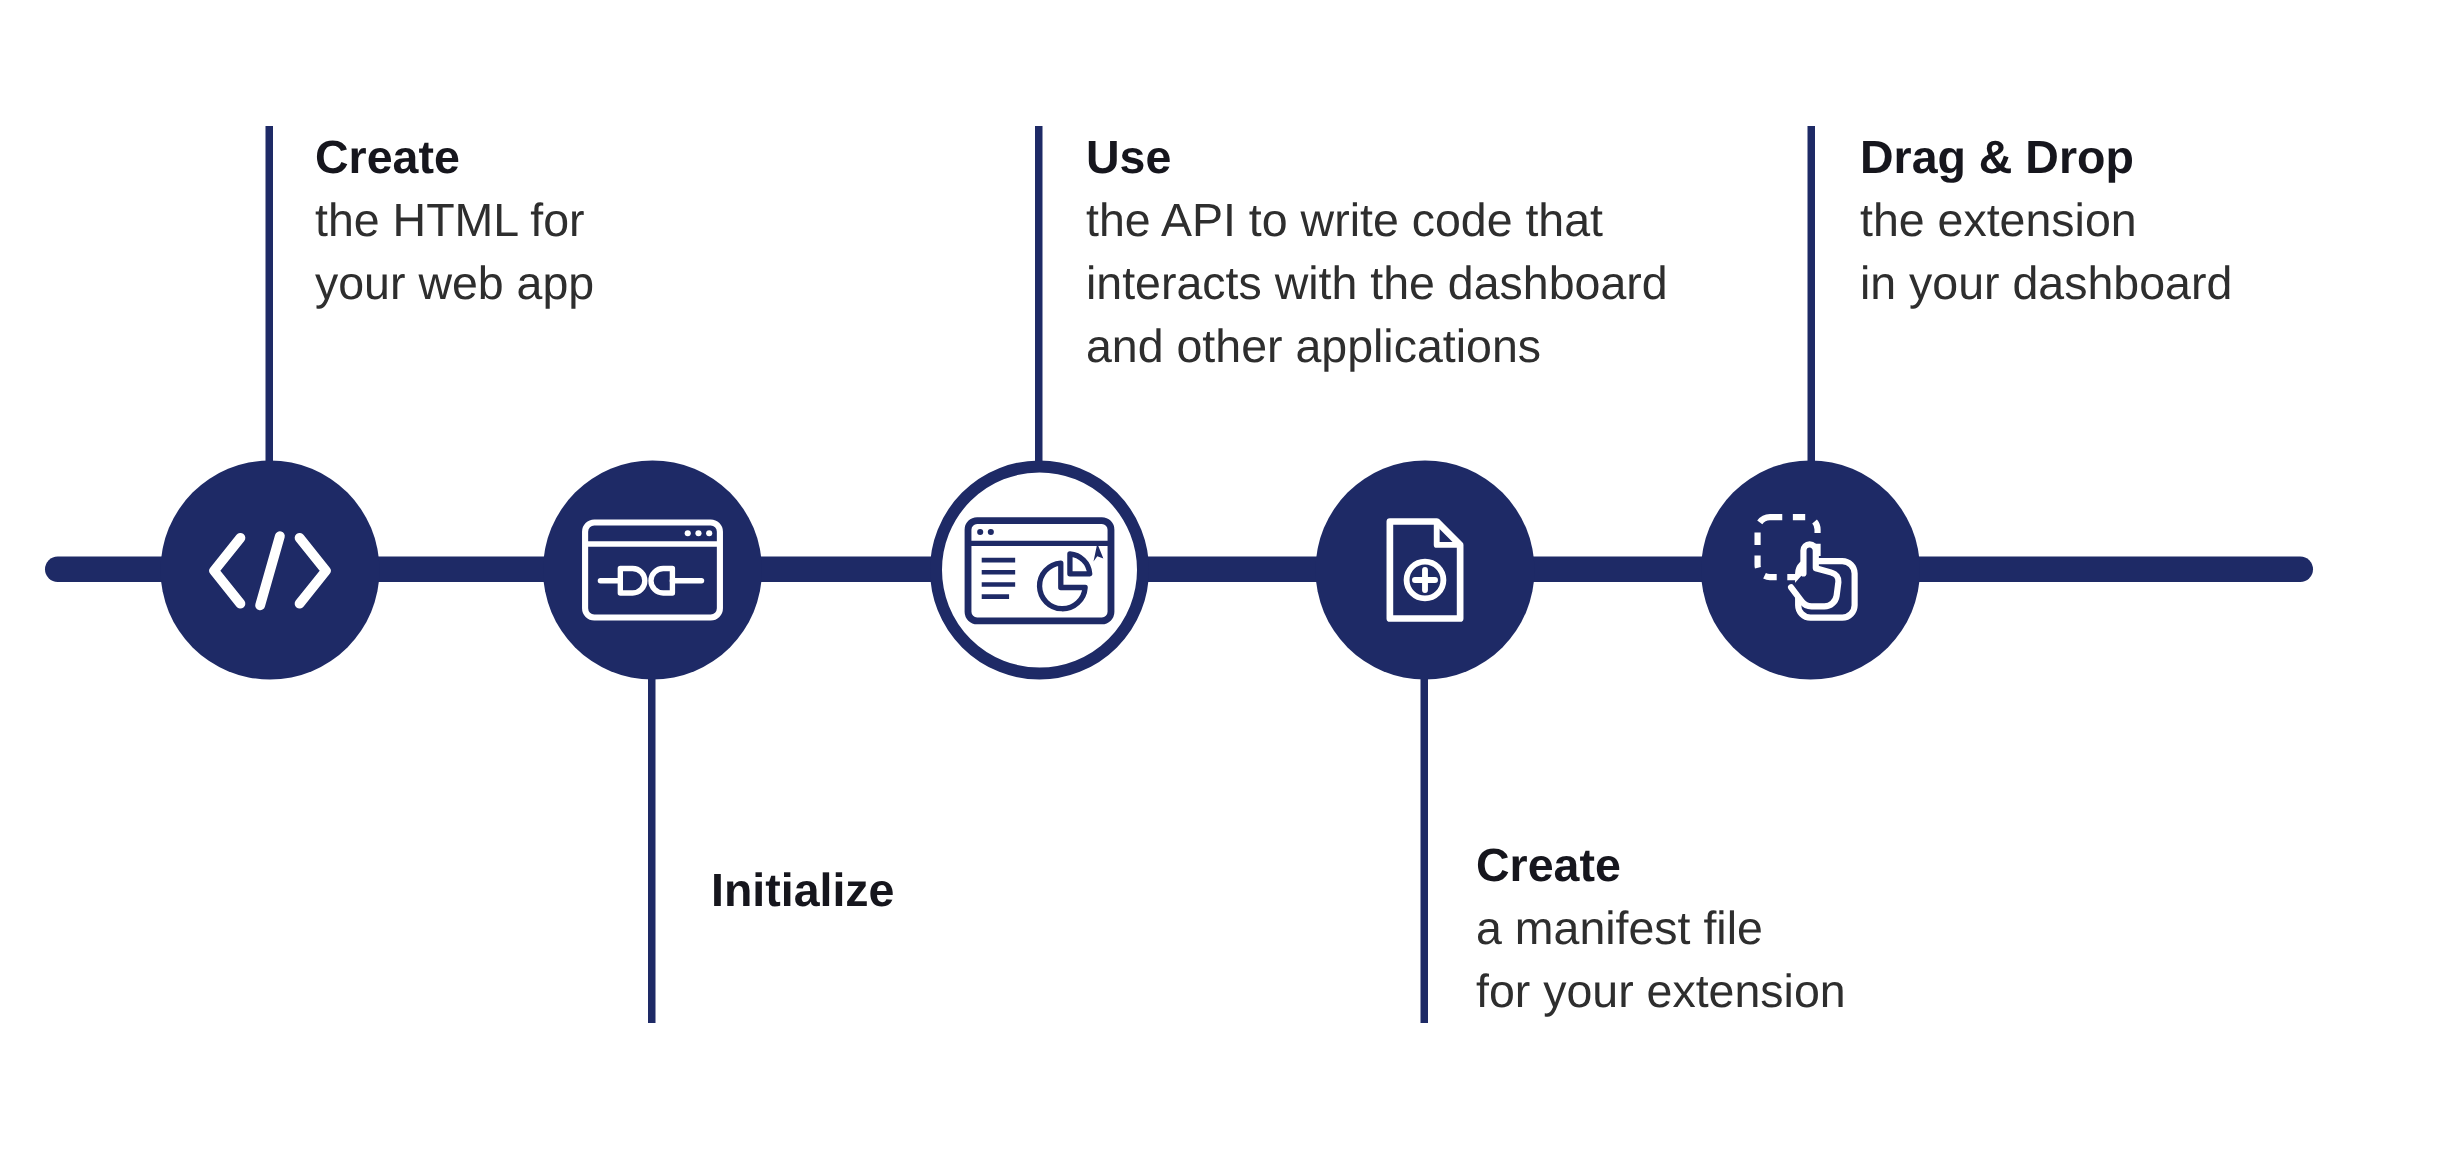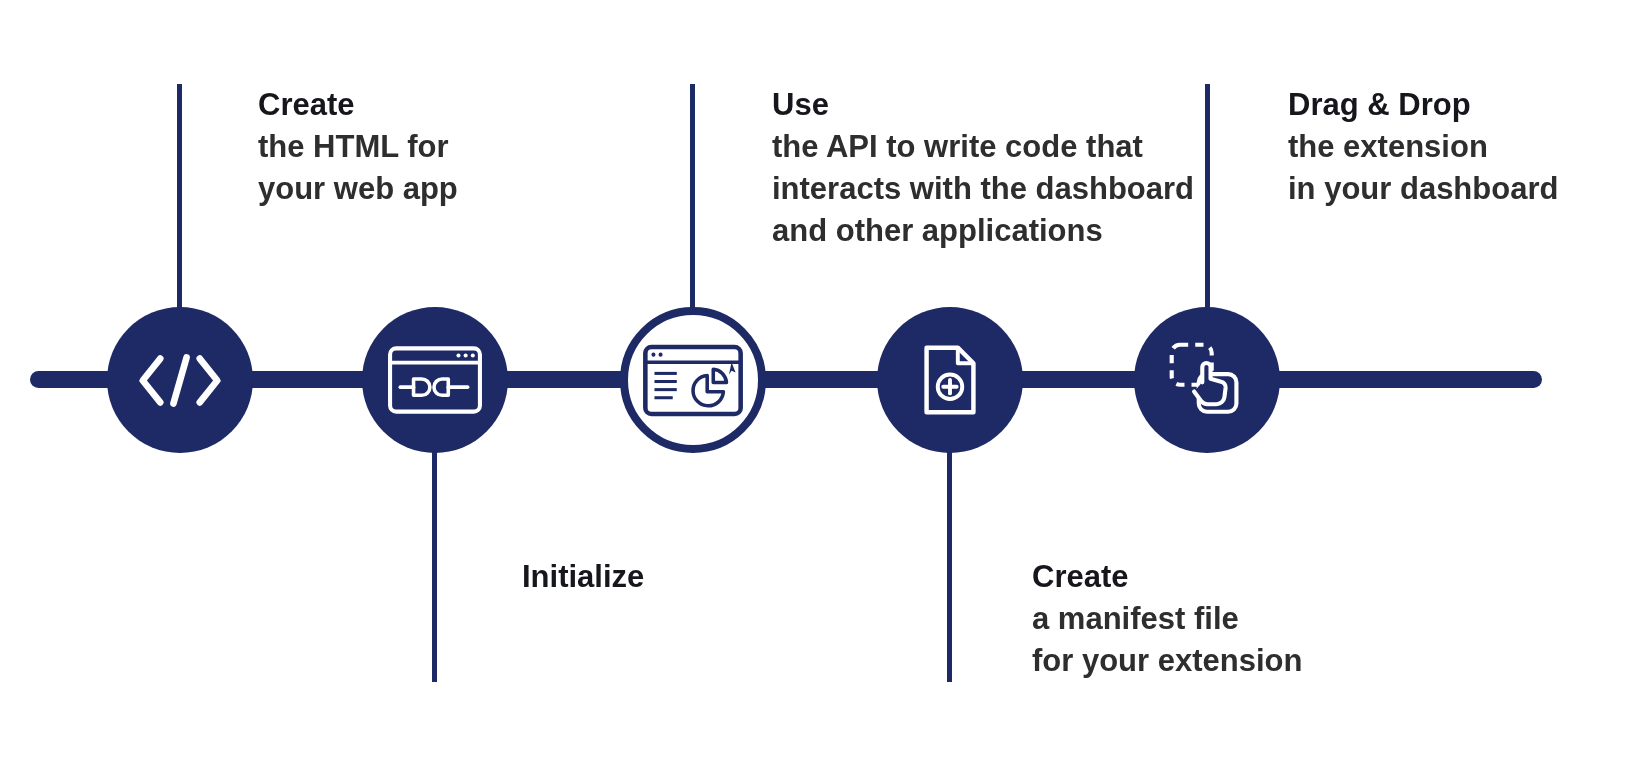--- a/index.html
+++ b/index.html
@@ -54,30 +54,28 @@
   .node.outlined{
     background:#ffffff;
     border:8px solid var(--accent);
     color:var(--accent);
   }
   .icon{ display:flex; align-items:center; justify-content:center; }
   .label{
     position:absolute;
     font-size:31px;
     line-height:42px;
-    margin-left:48px;
   }
   .label-title{
     font-weight:bold;
     color:var(--title-text);
   }
   .label-desc{
     color:var(--body-text);
     white-space:pre-line;
-    font-weight:bold;
   }
 </style>
 </head>
 <body>
 
 <div class="canvas">
 
   <div class="timeline-bar"></div>
 
   <div class="connector up" style="left:177px"></div>
@@ -164,21 +162,21 @@
 in your dashboard</div>
   </div>
 
   <div class="label" style="left:724px; top:84px; width:490px">
     <div class="label-title">Use</div>
     <div class="label-desc">the API to write code that
 interacts with the dashboard
 and other applications</div>
   </div>
 
-  <div class="label" style="left:474px; top:556px; width:400px">
+  <div class="label" style="left:474px; top:573px; width:400px">
     <div class="label-title">Initialize</div>
   </div>
 
   <div class="label" style="left:984px; top:556px; width:360px">
     <div class="label-title">Create</div>
     <div class="label-desc">a manifest file
 for your extension</div>
   </div>
 
 </div>

